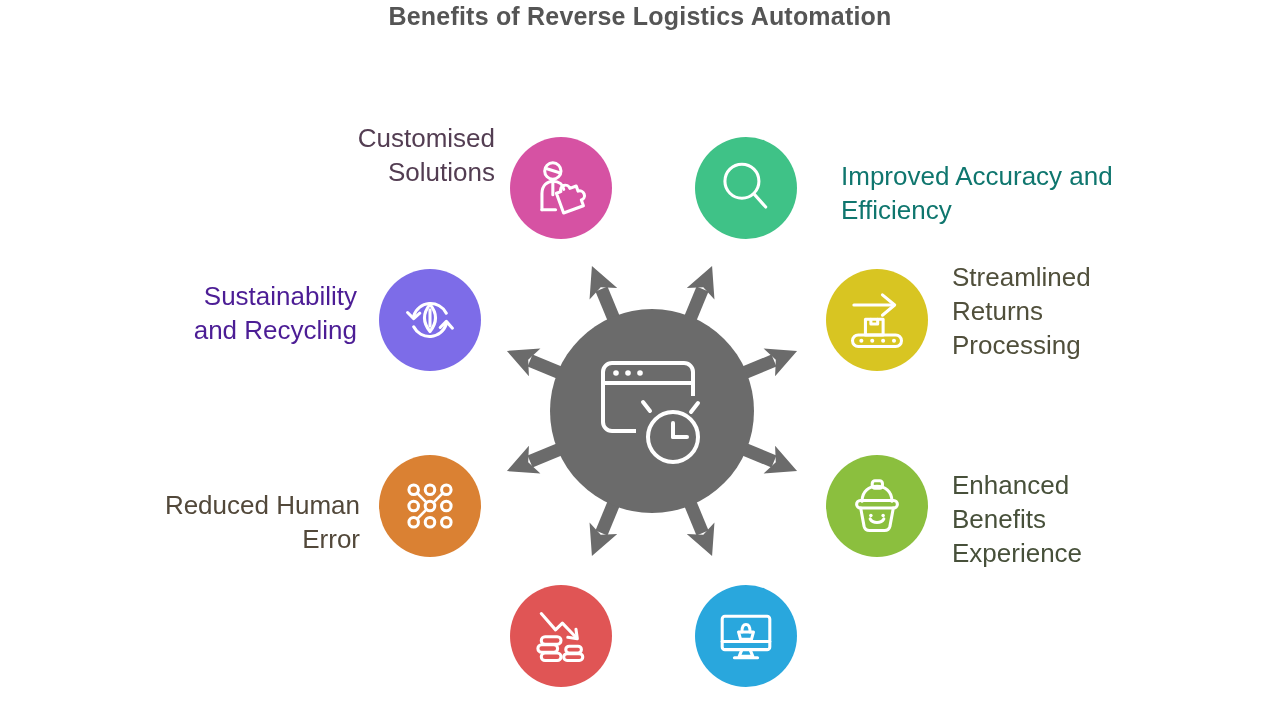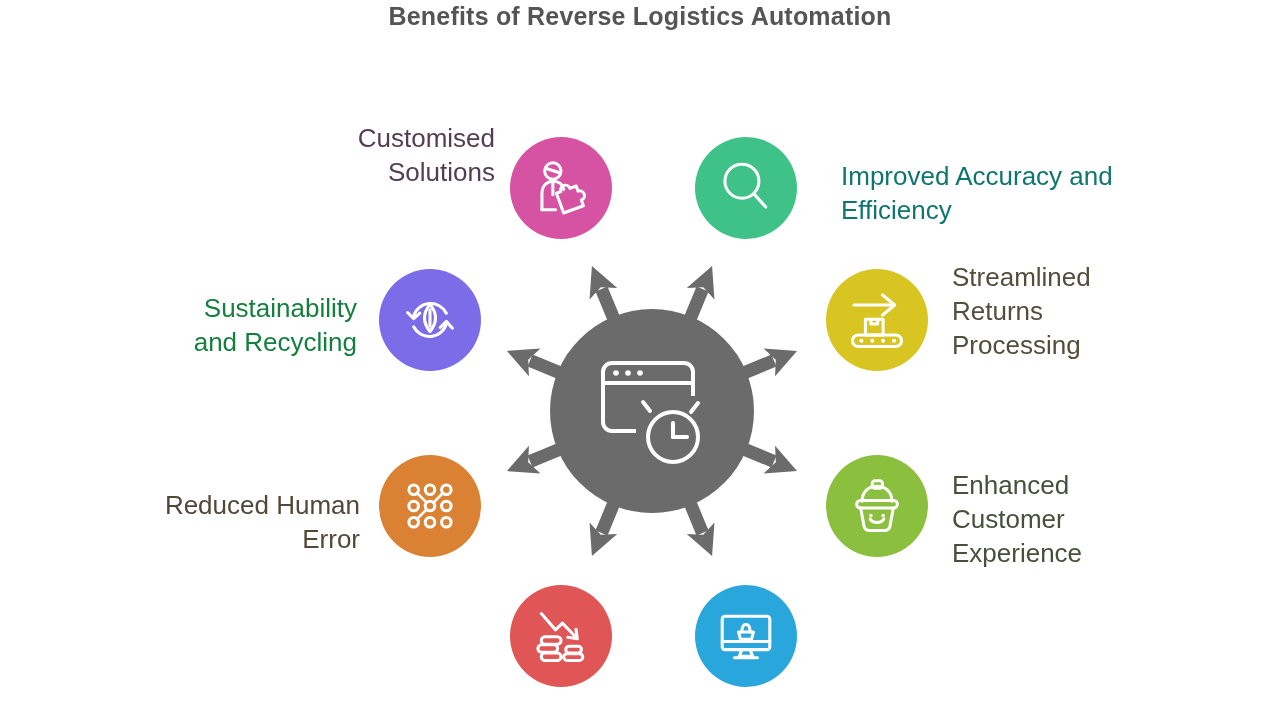--- a/index.html
+++ b/index.html
@@ -126,21 +126,21 @@
         <rect x="43" y="13" width="15" height="11" rx="4"></rect>
         <path d="M28,43 C28,28 39,21 50,21 C61,21 72,28 72,43"></path>
         <rect x="20" y="42" width="60" height="11" rx="5.5"></rect>
         <path d="M26,53 L31,80 C32,84 35,86 39,86 H61 C65,86 68,84 69,80 L74,53"></path>
         <circle cx="41" cy="64" r="2.6" fill="#ffffff" stroke="none"></circle>
         <circle cx="59" cy="64" r="2.6" fill="#ffffff" stroke="none"></circle>
         <path d="M40,69 C44,76 56,76 60,69"></path>
       </g>
     </svg>
   </div>
-  <div class="node-label" style="left: 952px; top: 468px; width: 160px; color: rgb(71, 80, 58);">Enhanced Customer Experience</div>
+  <div class="node-label" style="left: 952px; top: 468px; width: 160px; color: rgb(71, 80, 58);">Enhanced Benefits Experience</div>
 
   <div class="node-circle" style="left: 695px; top: 585px; background: rgb(41, 167, 221);">
     <svg width="68" height="68" viewBox="0 0 100 100">
       <g class="icon-stroke">
         <rect x="15" y="21" width="70" height="49" rx="4"></rect>
         <path d="M15,58 H85"></path>
         <path d="M44,70 L40,80 H60 L56,70"></path>
         <path d="M33,82 H67"></path>
         <path d="M39,44 H61 L58,55 H42 Z"></path>
         <path d="M44,44 C44,35 47,33 50,33 C53,33 56,35 56,44"></path>
@@ -187,15 +187,15 @@
       <g class="icon-stroke">
         <path d="M74,40 A26,26 0 0 0 26,44"></path>
         <path d="M17,39 L26,48 L35,40"></path>
         <path d="M26,60 A26,26 0 0 0 74,56"></path>
         <path d="M65,61 L74,52 L83,62"></path>
         <path d="M50,27 C40,39 39,53 50,67 C61,53 60,39 50,27 Z"></path>
         <path d="M50,35 V59"></path>
       </g>
     </svg>
   </div>
-  <div class="node-label align-right" style="right: 923px; top: 291px; width: 200px; color: #15803d;">Sustainability and Recycling</div>
+  <div class="node-label align-right" style="right: 923px; top: 279px; width: 200px; color: #4c1d95;">Sustainability and Recycling</div>
 
 </div>
 
 </body></html>

